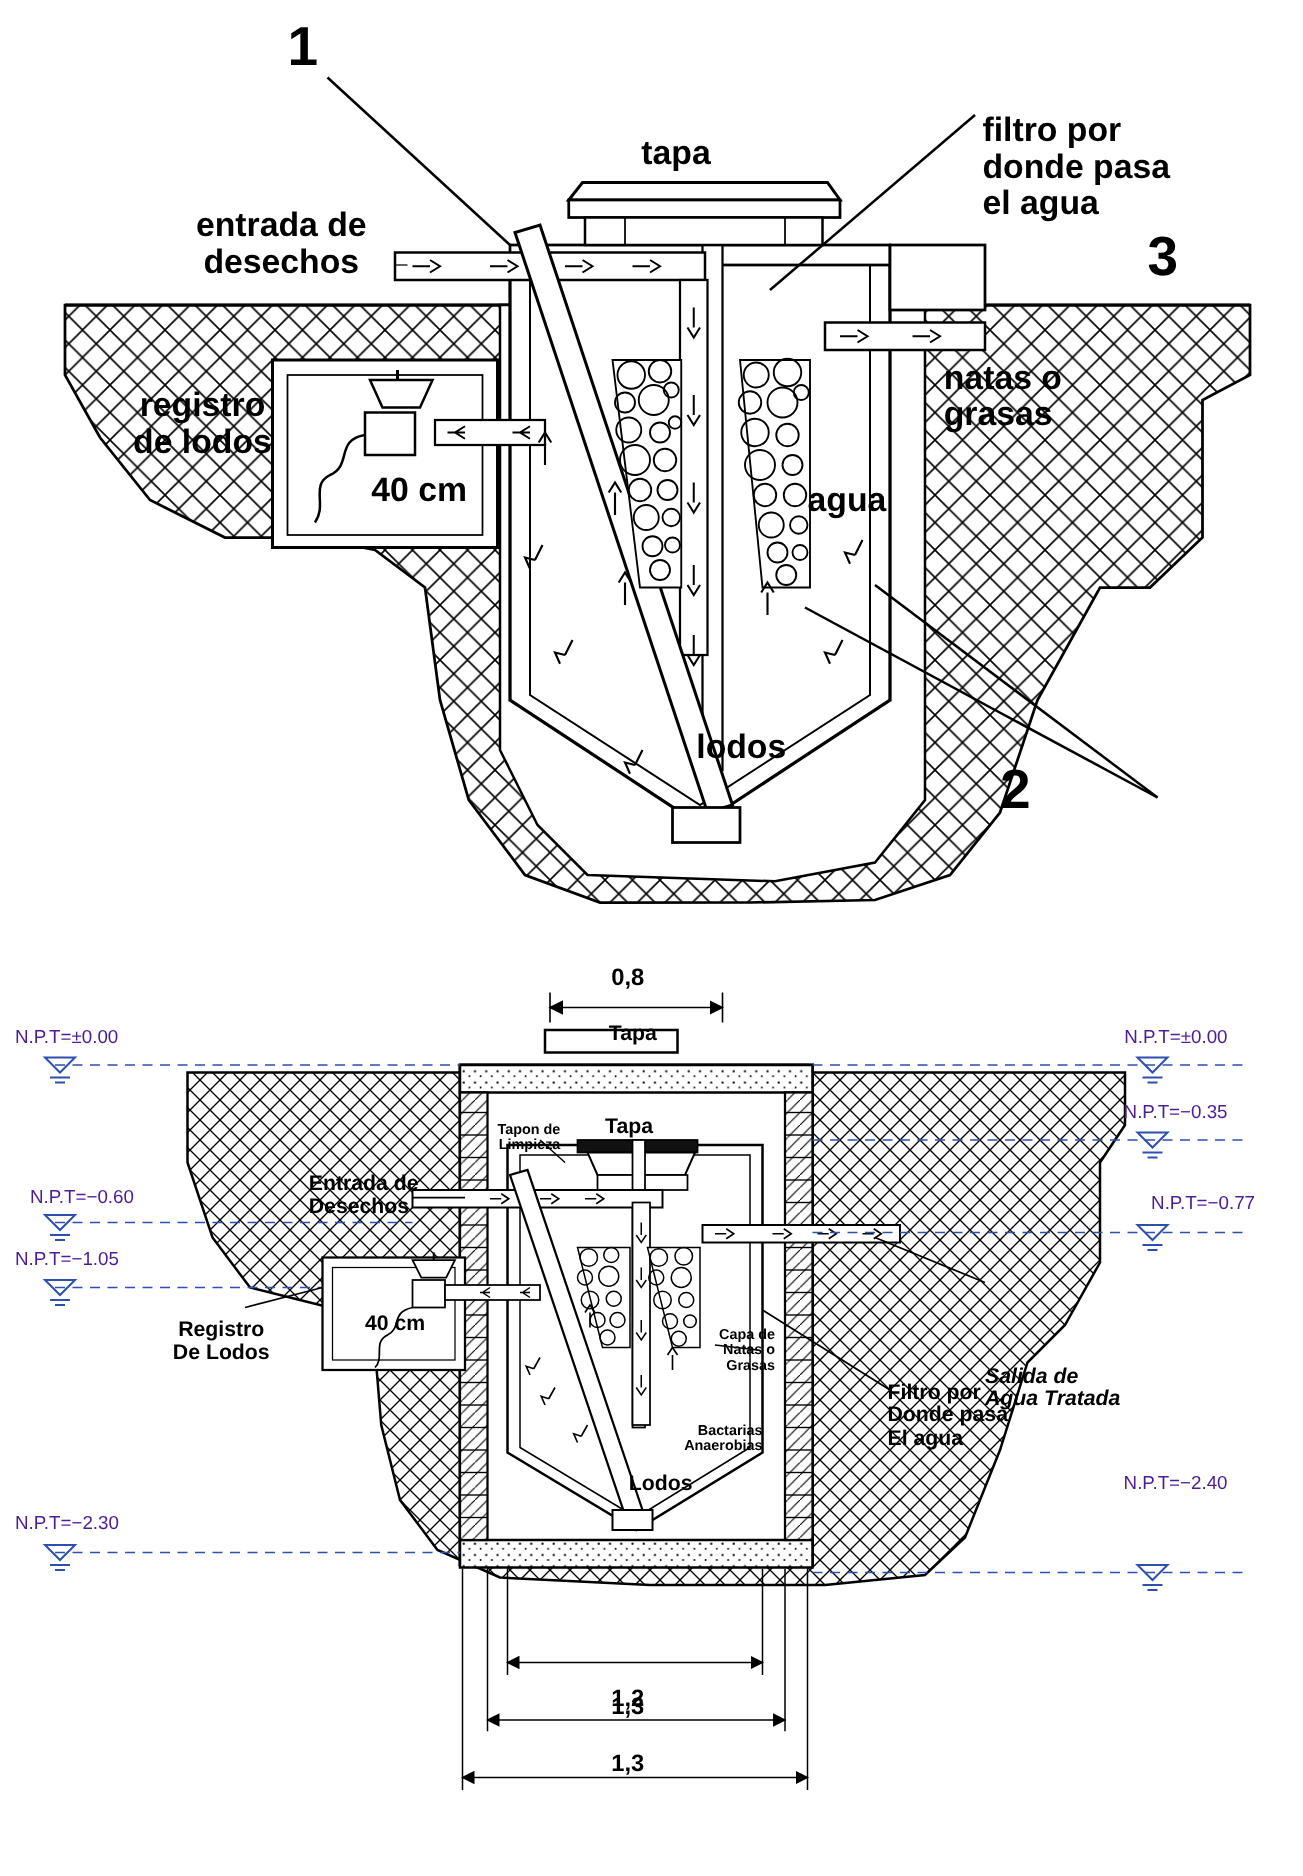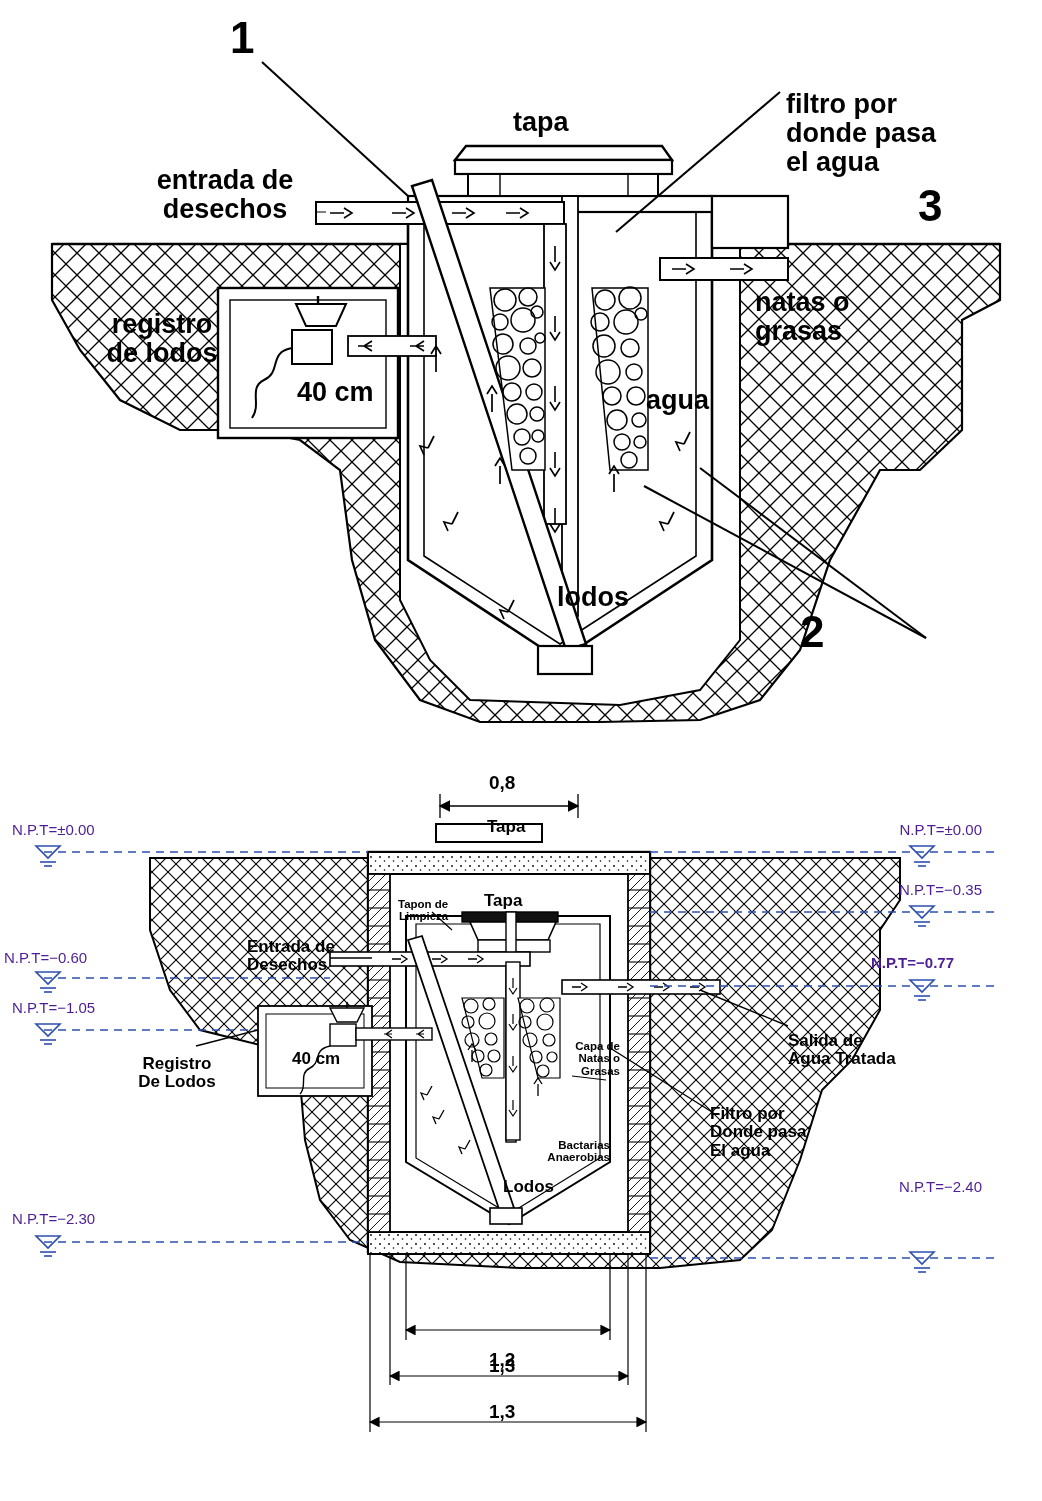--- a/index.html
+++ b/index.html
@@ -434,35 +434,35 @@
 
 <div class="lbl b-mid" style="left:487px; top:818px;">Tapa</div>
 <div class="lbl b-mid" style="left:484px; top:892px;">Tapa</div>
 <div class="lbl b-sm" style="left:398px; top:898px;">Tapon de
 Limpieza</div>
 <div class="lbl b-mid" style="left:247px; top:938px; width:120px;">Entrada de
 Desechos</div>
 <div class="lbl b-mid center" style="left:112px; top:1055px; width:130px;">Registro
 De Lodos</div>
 <div class="lbl b-mid" style="left:292px; top:1050px;">40 cm</div>
-<div class="lbl b-sm" style="left:560px; top:1040px; width:60px;">Capa de
+<div class="lbl b-sm" style="left:560px; top:1062px; width:60px;">Capa de
 Natas o
 Grasas</div>
 <div class="lbl b-sm" style="left:540px; top:1139px; width:70px;">Bactarias
 Anaerobias</div>
 <div class="lbl b-mid" style="left:503px; top:1178px;">Lodos</div>
-<div class="lbl b-mid" style="left:788px; top:1032px; width:160px;">Salida de
+<div class="lbl b-mid" style="left:788px; top:1092px; width:160px;font-style:italic;">Salida de
 Agua Tratada</div>
 <div class="lbl b-mid" style="left:710px; top:1105px; width:160px;">Filtro por
 Donde pasa
 El agua</div>
 
 <div class="lbl blue b-npt" style="left:12px; top:822px;">N.P.T=±0.00</div>
-<div class="lbl blue b-npt" style="left:4px; top:950px;">N.P.T=−0.60</div>
+<div class="lbl blue b-npt" style="left:24px; top:950px;">N.P.T=−0.60</div>
 <div class="lbl blue b-npt" style="left:12px; top:1000px;">N.P.T=−1.05</div>
 <div class="lbl blue b-npt" style="left:12px; top:1211px;">N.P.T=−2.30</div>
 
 <div class="lbl blue b-npt right" style="left:830px; top:822px; width:152px;">N.P.T=±0.00</div>
 <div class="lbl blue b-npt right" style="left:830px; top:882px; width:152px;">N.P.T=−0.35</div>
-<div class="lbl blue b-npt right" style="left:802px; top:955px; width:152px;font-weight:bold;">N.P.T=−0.77</div>
+<div class="lbl blue b-npt right" style="left:852px; top:955px; width:152px;">N.P.T=−0.77</div>
 <div class="lbl blue b-npt right" style="left:830px; top:1179px; width:152px;">N.P.T=−2.40</div>
 
 </div>
 
 </body></html>

